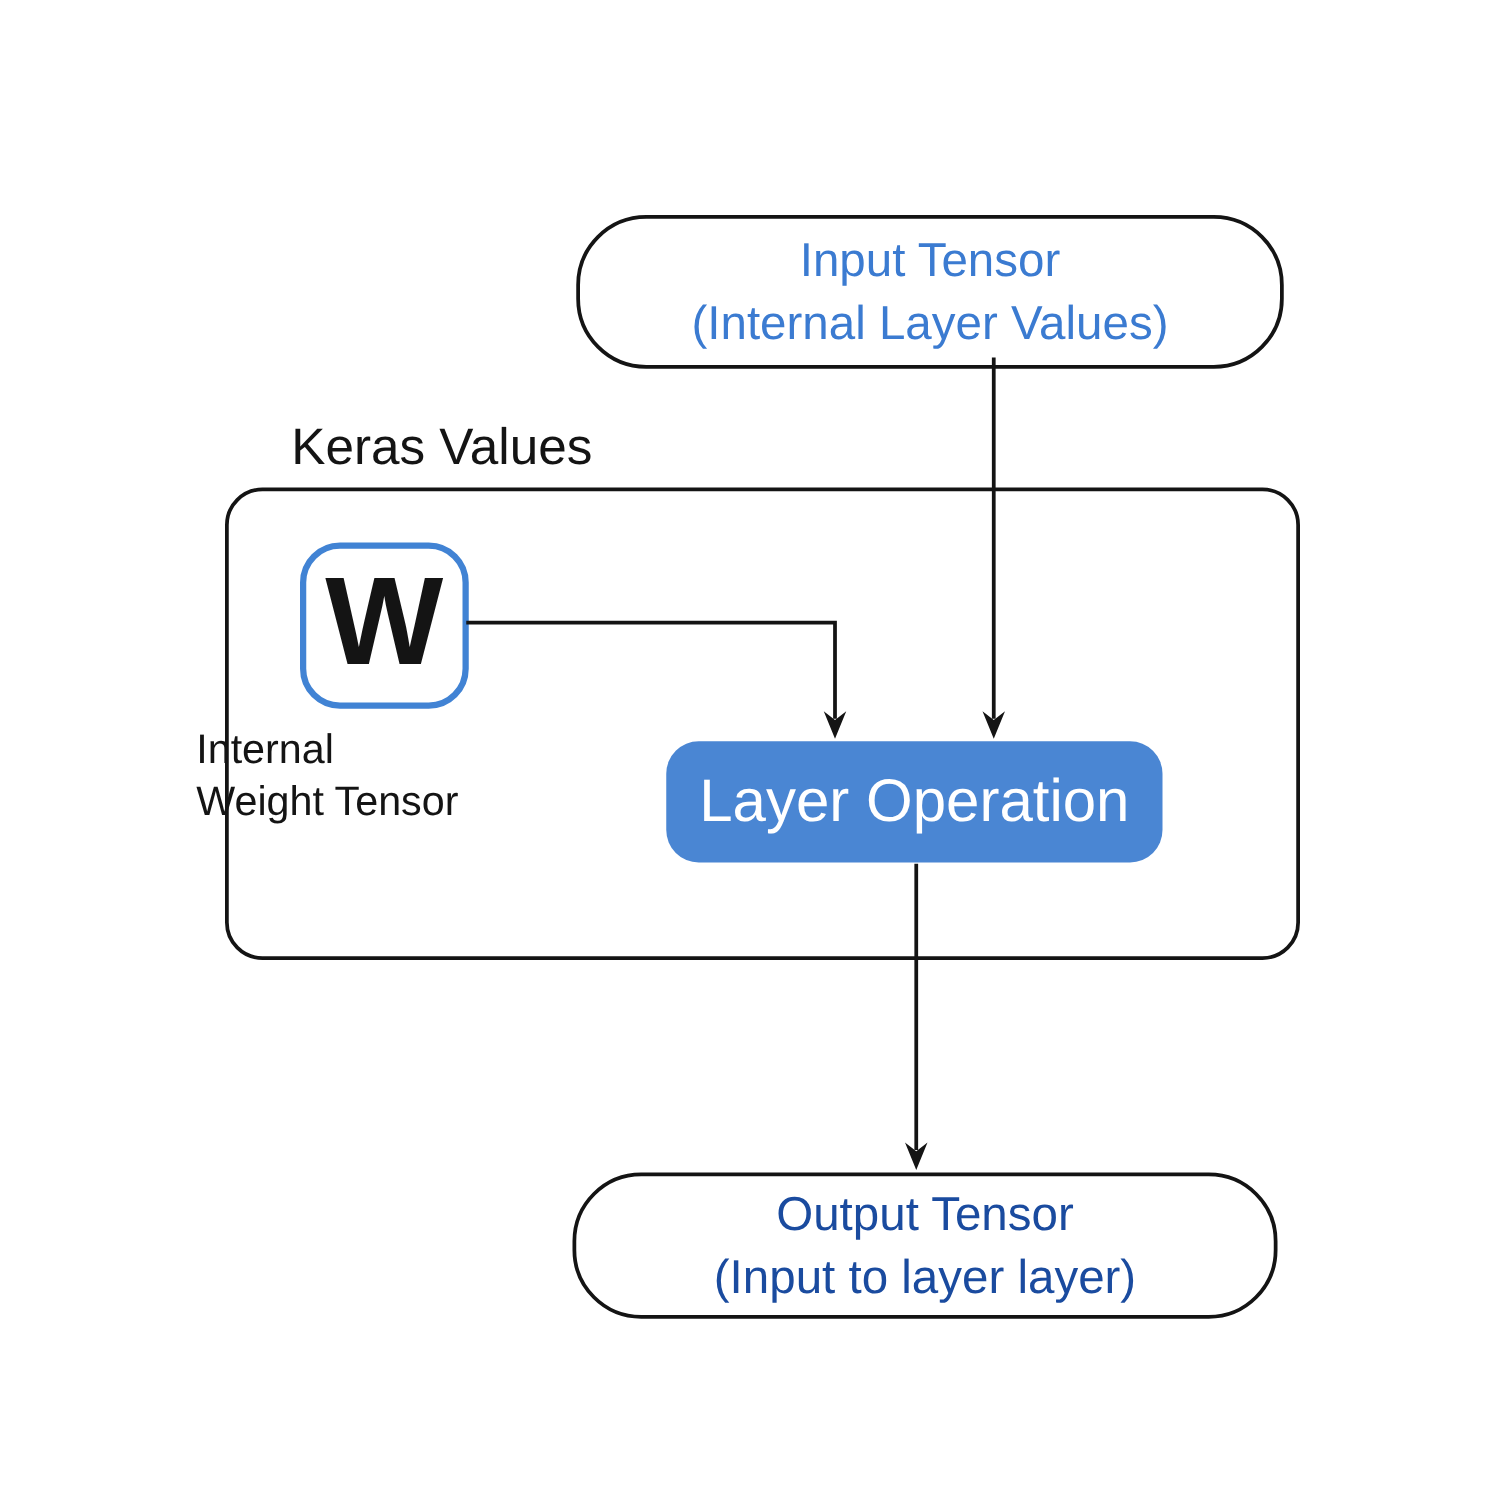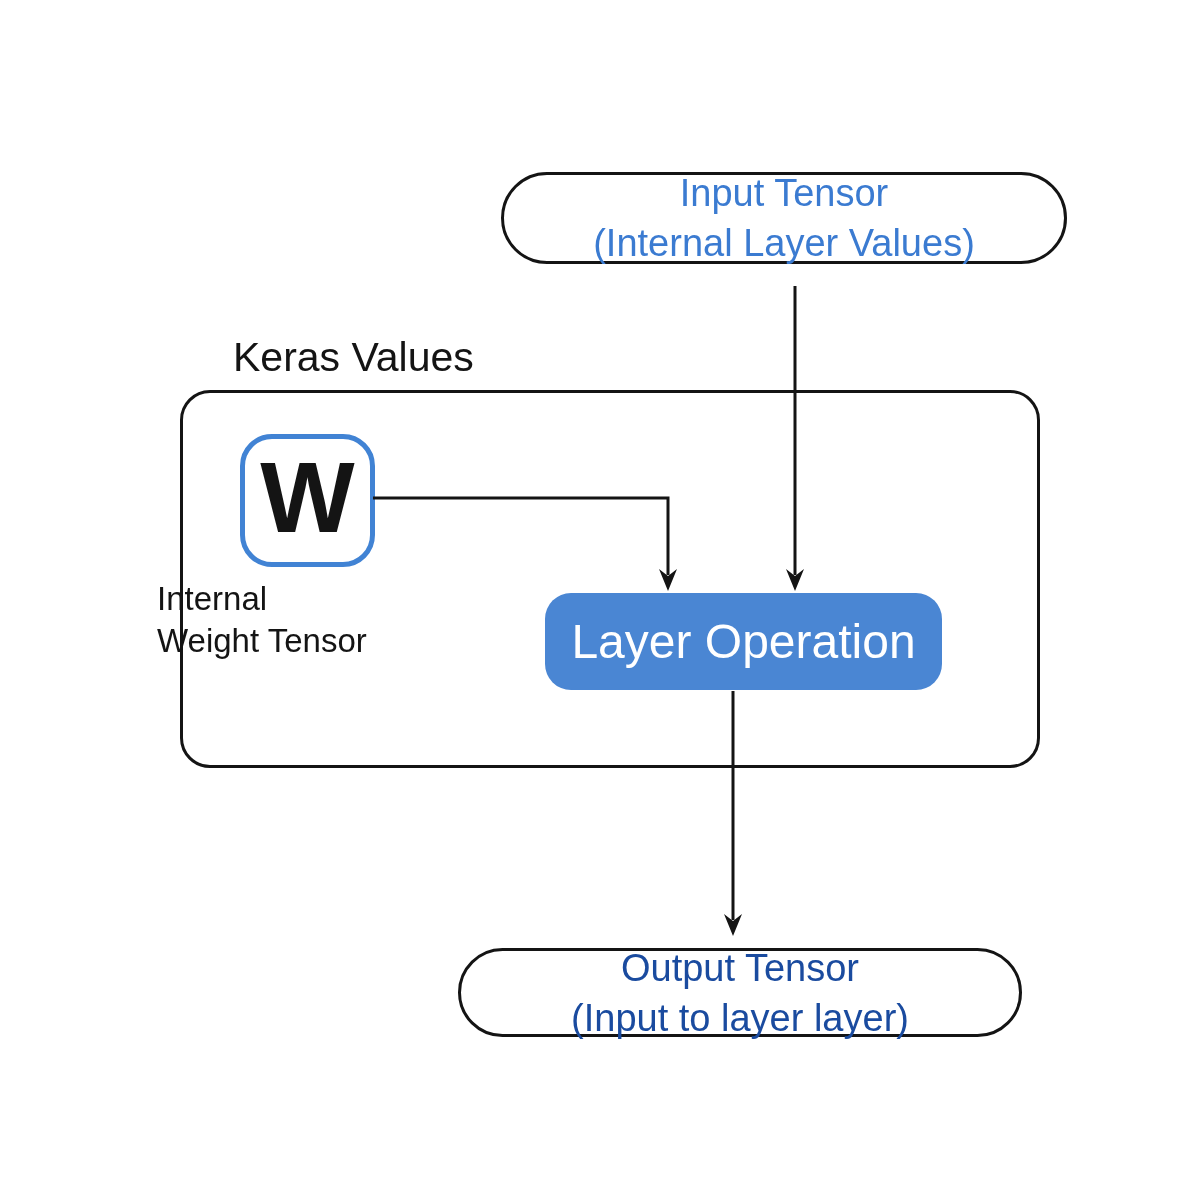--- a/index.html
+++ b/index.html
@@ -38,29 +38,28 @@
     background: #ffffff;
     border: 3px solid #141414;
     box-sizing: border-box;
     display: flex;
     flex-direction: column;
     justify-content: center;
     align-items: center;
     z-index: 2;
   }
   .input-node {
-    left: 501px; top: 172px;
-    width: 566px; height: 92px;
+    left: 461px; top: 172px;
+    width: 566px; height: 123px;
     border-radius: 56px;
   }
   .output-node {
     left: 458px; top: 938px;
-    width: 564px; height: 89px;
+    width: 564px; height: 117px;
     border-radius: 55px;
-    margin-top: 10px;
   }
   .nline {
     font-size: 38px;
     line-height: 50px;
     white-space: nowrap;
     text-align: center;
   }
   .blue1 { color: #3b7bd1; }
   .blue2 { color: #1a4b9f; }
   .keras-label {
@@ -113,21 +112,20 @@
   .op-box {
     position: absolute;
     left: 533px; top: 593px;
     width: 397px; height: 97px;
     background: #4a86d3;
     border-radius: 26px;
     display: flex;
     justify-content: center;
     align-items: center;
     z-index: 2;
-    margin-left: 12px;
   }
   .op-box span {
     color: #ffffff;
     font-size: 48px;
     white-space: nowrap;
     letter-spacing: 0px;
   }
 </style>
 </head>
 <body>

